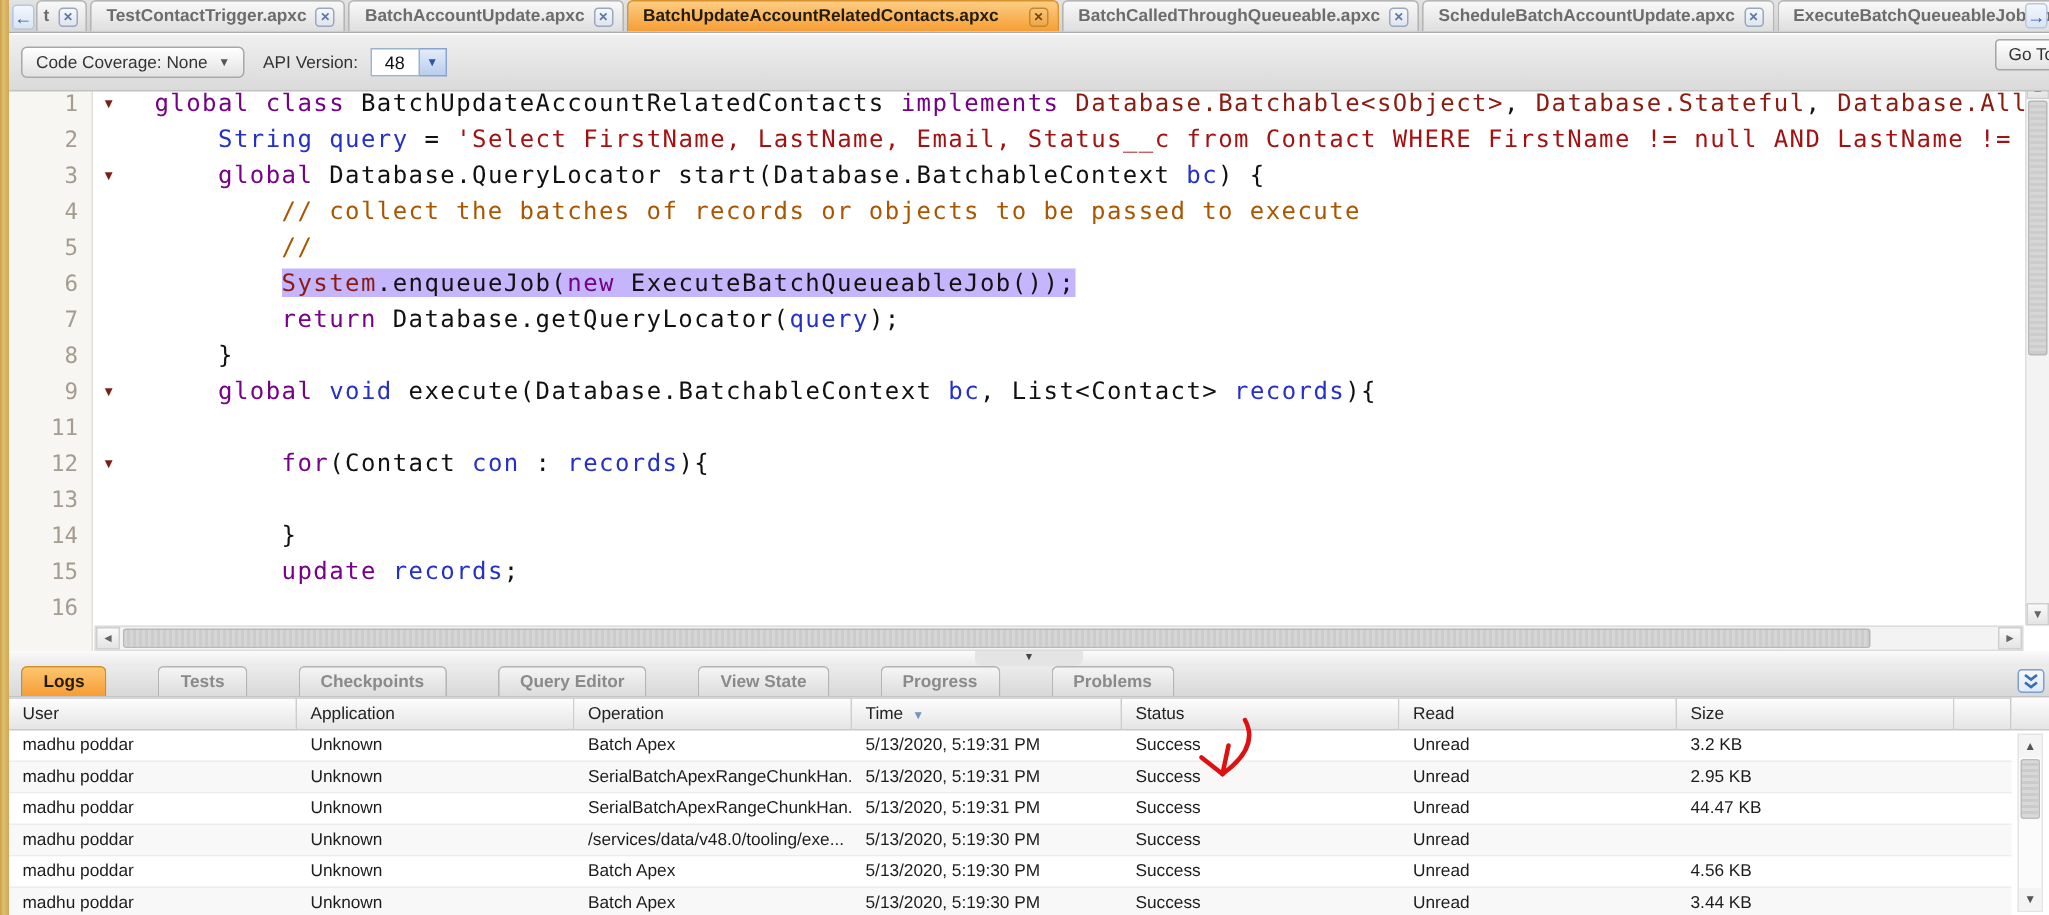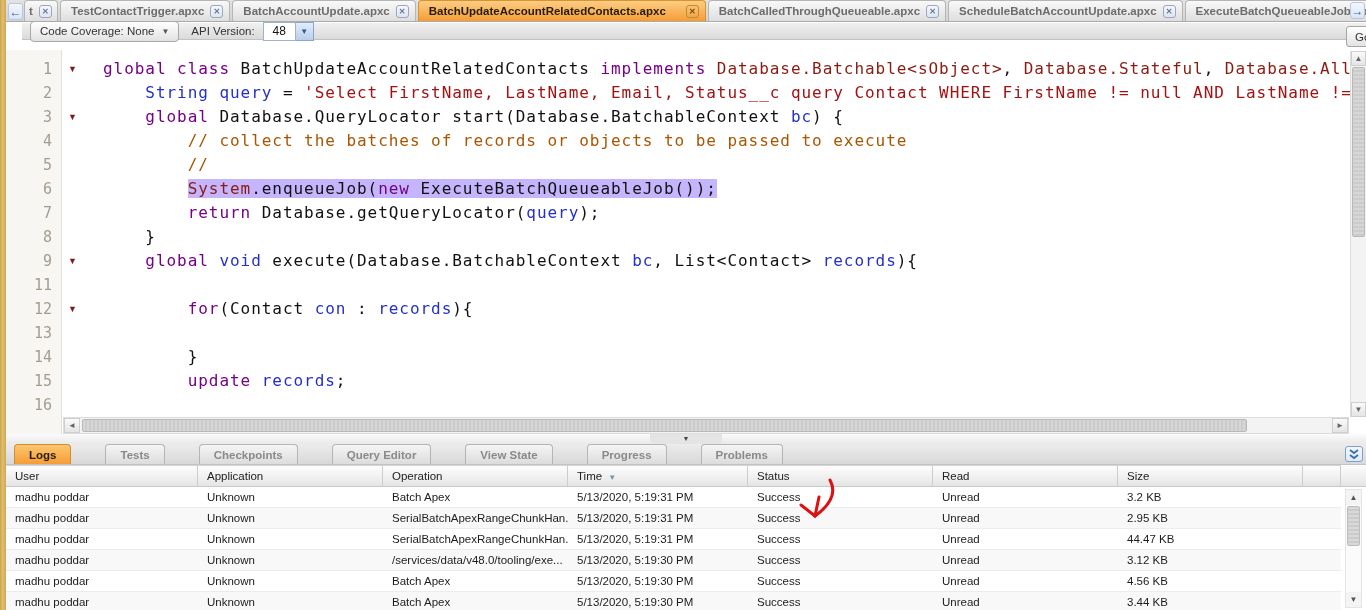--- a/index.html
+++ b/index.html
@@ -22,21 +22,21 @@
     background:linear-gradient(#f9f9f9,#dedede); color:#6c6c6c; font-size:11.5px; font-weight:bold;
     flex:0 0 auto; cursor:pointer; }
   .tab.active { background:linear-gradient(#fdcd84,#f69d33); border-color:#d8922e; color:#241c07;gap:20px; }
   .tab.partial { width:34px; overflow:hidden; padding-left:4px; }
   .tab-close { width:13px; height:13px; border:1px solid #9aa7bf; border-radius:3px;
     background:linear-gradient(#f6f8fb,#dfe5ee); color:#5b79a8; font-size:8px; line-height:11px;
     text-align:center; flex:0 0 auto; cursor:pointer; }
   .tab.active .tab-close { background:linear-gradient(#fbc473,#f2a climbs); background:linear-gradient(#fbc473,#f0a648); border-color:#c08a33; color:#6e4a14; }
 
   
-  .toolbar { position:absolute; left:22px; top:23px; right:0; height:17px;
+  .toolbar { position:absolute; left:6px; top:23px; right:0; height:38px;
     background:linear-gradient(#f0f0f0,#dadada); border-bottom:1px solid #c2c2c2;
     display:flex; align-items:center; z-index:4; }
   .cc-btn { margin-left:8px; height:21px; display:flex; align-items:center; gap:7px;
     padding:0 9px; border:1px solid #a8a8a8; border-radius:4px; cursor:pointer;
     background:linear-gradient(#ffffff,#e2e2e2); font-size:11.5px; color:#333; }
   .caret { font-size:8px; color:#555; }
   .api-label { margin-left:12px; font-size:11.5px; color:#333; }
   .api-combo { margin-left:8px; display:flex; height:19px; }
   .api-value { width:33px; background:#fff; border:1px solid #9db2cc; font-size:12px;
     display:flex; align-items:center; justify-content:center; color:#111; }
@@ -177,21 +177,21 @@
       <span>▼</span>
     </div>
   </div>
   <div class="goto-btn">Go To</div>
 </div>
 
 <div class="editor">
   <div class="gutter-bg"></div>
   <div class="code-rows" id="code-rows">
       <div class="code-row"><span class="ln">1</span><span class="fold">▼</span><span class="code"><span class="tk-kw">global</span><span class="tk-pl"> </span><span class="tk-kw">class</span><span class="tk-pl"> BatchUpdateAccountRelatedContacts </span><span class="tk-kw">implements</span><span class="tk-pl"> </span><span class="tk-ty">Database.Batchable&lt;sObject&gt;</span><span class="tk-pl">, </span><span class="tk-ty">Database.Stateful</span><span class="tk-pl">, </span><span class="tk-ty">Database.All</span></span></div>
-      <div class="code-row"><span class="ln">2</span><span class="code"><span class="tk-pl">    </span><span class="tk-bl">String</span><span class="tk-pl"> </span><span class="tk-bl">query</span><span class="tk-pl"> = </span><span class="tk-st">'Select FirstName, LastName, Email, Status__c query Contact WHERE FirstName != null AND LastName !=</span></span></div>
+      <div class="code-row"><span class="ln">2</span><span class="code"><span class="tk-pl">    </span><span class="tk-bl">String</span><span class="tk-pl"> </span><span class="tk-bl">query</span><span class="tk-pl"> = </span><span class="tk-st">'Select FirstName, LastName, Email, Status__c from Contact WHERE FirstName != null AND LastName !=</span></span></div>
       <div class="code-row"><span class="ln">3</span><span class="fold">▼</span><span class="code"><span class="tk-pl">    </span><span class="tk-kw">global</span><span class="tk-pl"> Database.QueryLocator start(Database.BatchableContext </span><span class="tk-bl">bc</span><span class="tk-pl">) {</span></span></div>
       <div class="code-row"><span class="ln">4</span><span class="code"><span class="tk-pl">        </span><span class="tk-cm">// collect the batches of records or objects to be passed to execute</span></span></div>
       <div class="code-row"><span class="ln">5</span><span class="code"><span class="tk-pl">        </span><span class="tk-cm">//</span></span></div>
       <div class="code-row"><span class="ln">6</span><span class="code"><span class="tk-pl">        </span><span class="hl"><span class="tk-ty">System</span><span class="tk-pl">.enqueueJob(</span><span class="tk-kw">new</span><span class="tk-pl"> ExecuteBatchQueueableJob());</span></span></span></div>
       <div class="code-row"><span class="ln">7</span><span class="code"><span class="tk-pl">        </span><span class="tk-kw">return</span><span class="tk-pl"> Database.getQueryLocator(</span><span class="tk-bl">query</span><span class="tk-pl">);</span></span></div>
       <div class="code-row"><span class="ln">8</span><span class="code"><span class="tk-pl">    }</span></span></div>
       <div class="code-row"><span class="ln">9</span><span class="fold">▼</span><span class="code"><span class="tk-pl">    </span><span class="tk-kw">global</span><span class="tk-pl"> </span><span class="tk-bl">void</span><span class="tk-pl"> execute(Database.BatchableContext </span><span class="tk-bl">bc</span><span class="tk-pl">, List&lt;Contact&gt; </span><span class="tk-bl">records</span><span class="tk-pl">){</span></span></div>
       <div class="code-row"><span class="ln">11</span><span class="code"></span></div>
       <div class="code-row"><span class="ln">12</span><span class="fold">▼</span><span class="code"><span class="tk-pl">        </span><span class="tk-kw">for</span><span class="tk-pl">(Contact </span><span class="tk-bl">con</span><span class="tk-pl"> : </span><span class="tk-bl">records</span><span class="tk-pl">){</span></span></div>
       <div class="code-row"><span class="ln">13</span></div>
@@ -275,21 +275,20 @@
       <div class="c">44.47 KB</div>
       <div class="c"></div>
     </div>
     <div class="grid-row" style="grid-template-columns: 192px 185px 185px 180px 185px 185px 185px 38px;">
       <div class="c">madhu poddar</div>
       <div class="c">Unknown</div>
       <div class="c">/services/data/v48.0/tooling/exe...</div>
       <div class="c">5/13/2020, 5:19:30 PM</div>
       <div class="c">Success</div>
       <div class="c">Unread</div>
-      <div class="c">3.12 KB</div>
       <div class="c"></div>
     </div>
     <div class="grid-row" style="grid-template-columns: 192px 185px 185px 180px 185px 185px 185px 38px;">
       <div class="c">madhu poddar</div>
       <div class="c">Unknown</div>
       <div class="c">Batch Apex</div>
       <div class="c">5/13/2020, 5:19:30 PM</div>
       <div class="c">Success</div>
       <div class="c">Unread</div>
       <div class="c">4.56 KB</div>

